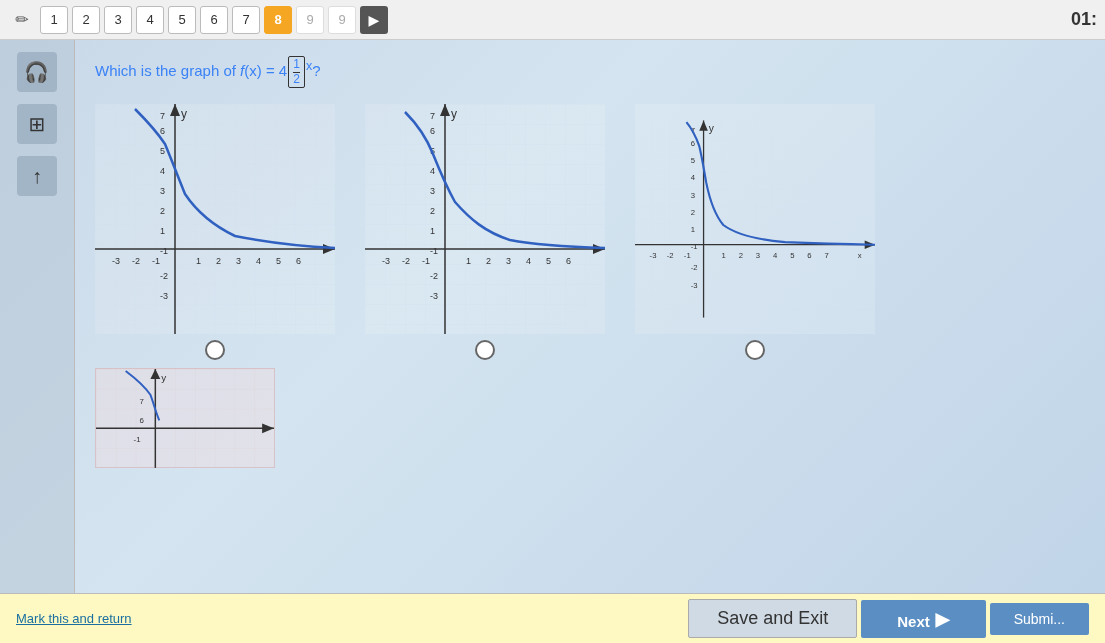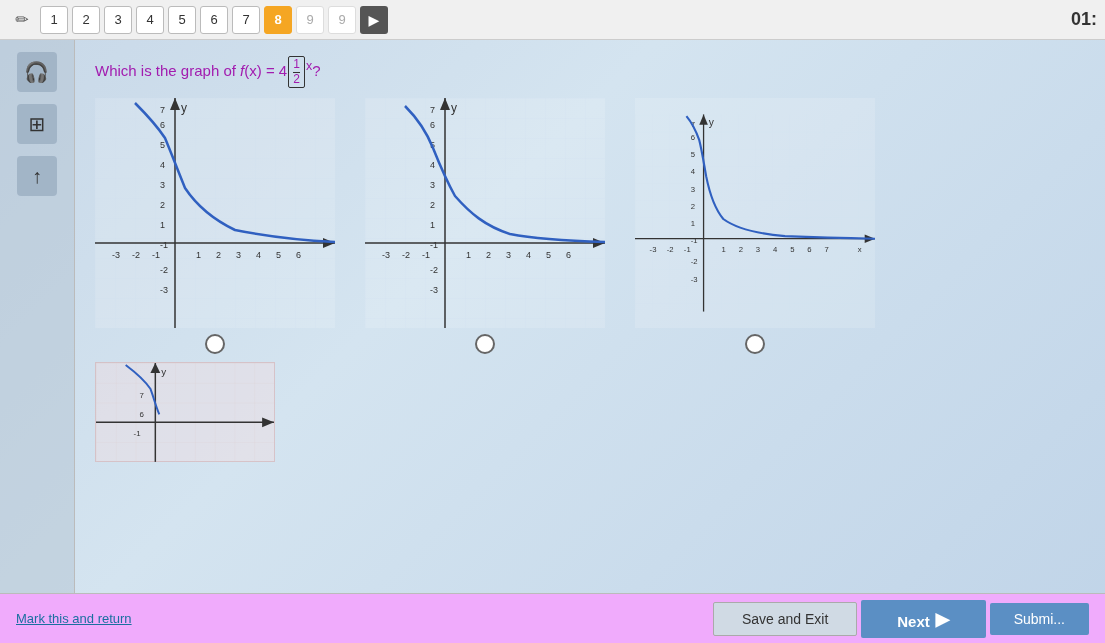--- a/index.html
+++ b/index.html
@@ -114,22 +114,22 @@
       top: 40px;
       left: 75px;
       right: 0;
       bottom: 50px;
       padding: 16px 20px 10px;
       overflow: hidden;
     }
 
     .question-text {
       font-size: 15px;
-      color: #a21caf;
-      margin-bottom: 10px;
+      color: #3b82f6;
+      margin-bottom: 16px;
     }
     .question-text .fraction {
       display: inline-flex;
       flex-direction: column;
       align-items: center;
       font-size: 12px;
       vertical-align: middle;
       line-height: 1.1;
       border: 1px solid #333;
       padding: 1px 4px;
@@ -177,40 +177,40 @@
       justify-content: center;
     }
 
     
     .bottom-bar {
       position: absolute;
       bottom: 0;
       left: 0;
       right: 0;
       height: 50px;
-      background: #f0abfc;
+      background: #fef9c3;
       border-top: 1px solid #bbb;
       display: flex;
       align-items: center;
       padding: 0 16px;
       gap: 0;
     }
     .mark-return-link {
       color: #1a6fa0;
       font-size: 13px;
       text-decoration: underline;
       cursor: pointer;
       flex: 0 0 auto;
     }
     .bottom-spacer { flex: 1; }
     .save-exit-btn {
       background: #d0dae4;
       border: 1px solid #aaa;
       color: #333;
-      font-size: 14px;
+      font-size: 18px;
       padding: 8px 28px;
       cursor: pointer;
       border-radius: 2px;
       margin-right: 4px;
       text-align: right;
     }
     .next-btn {
       background: #5b8fc4;
       border: none;
       color: white;

